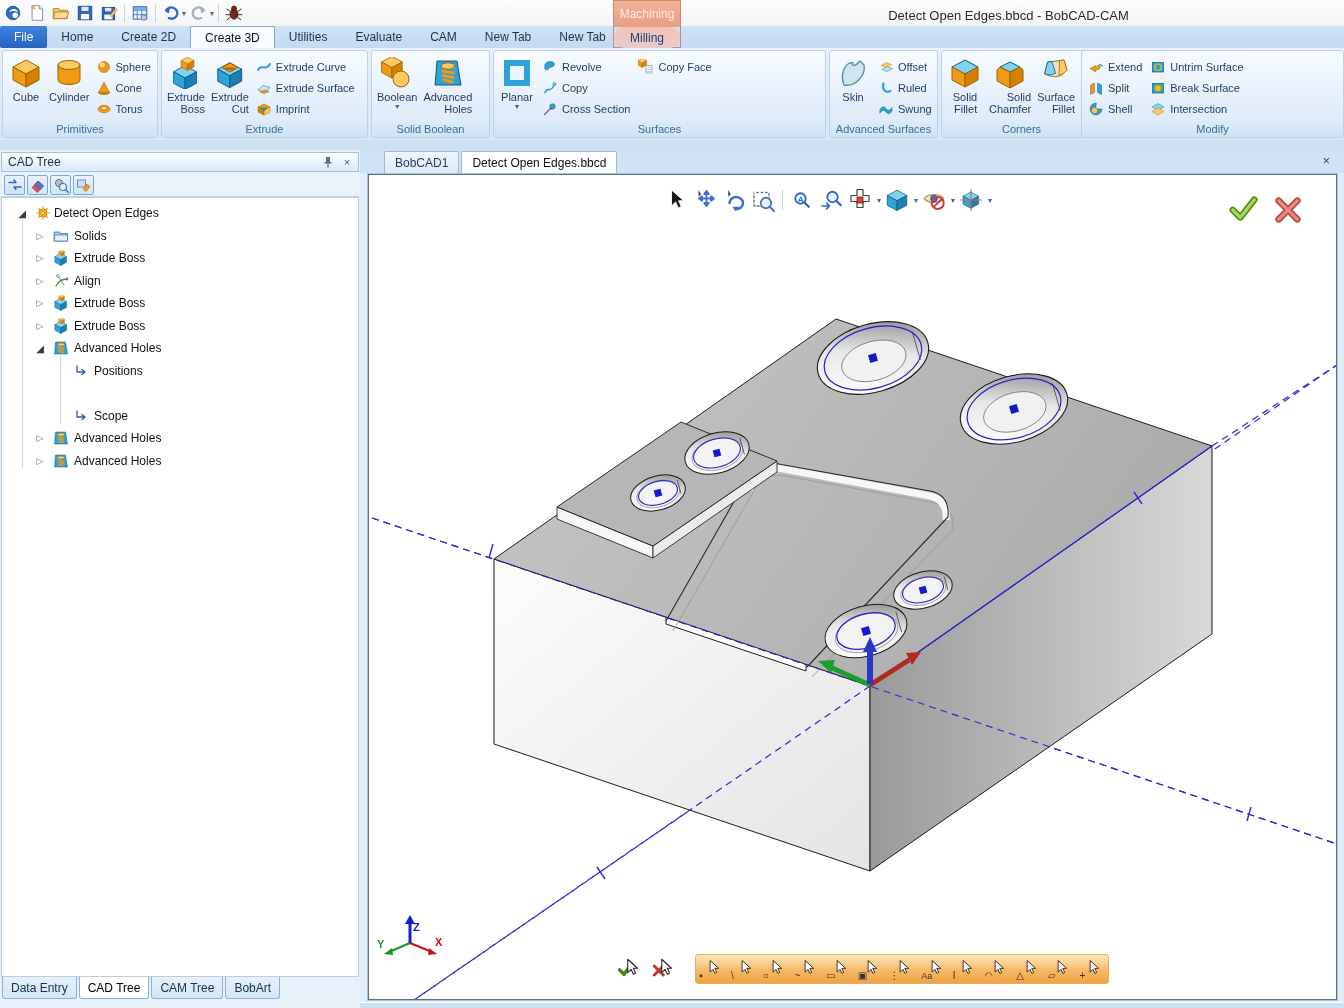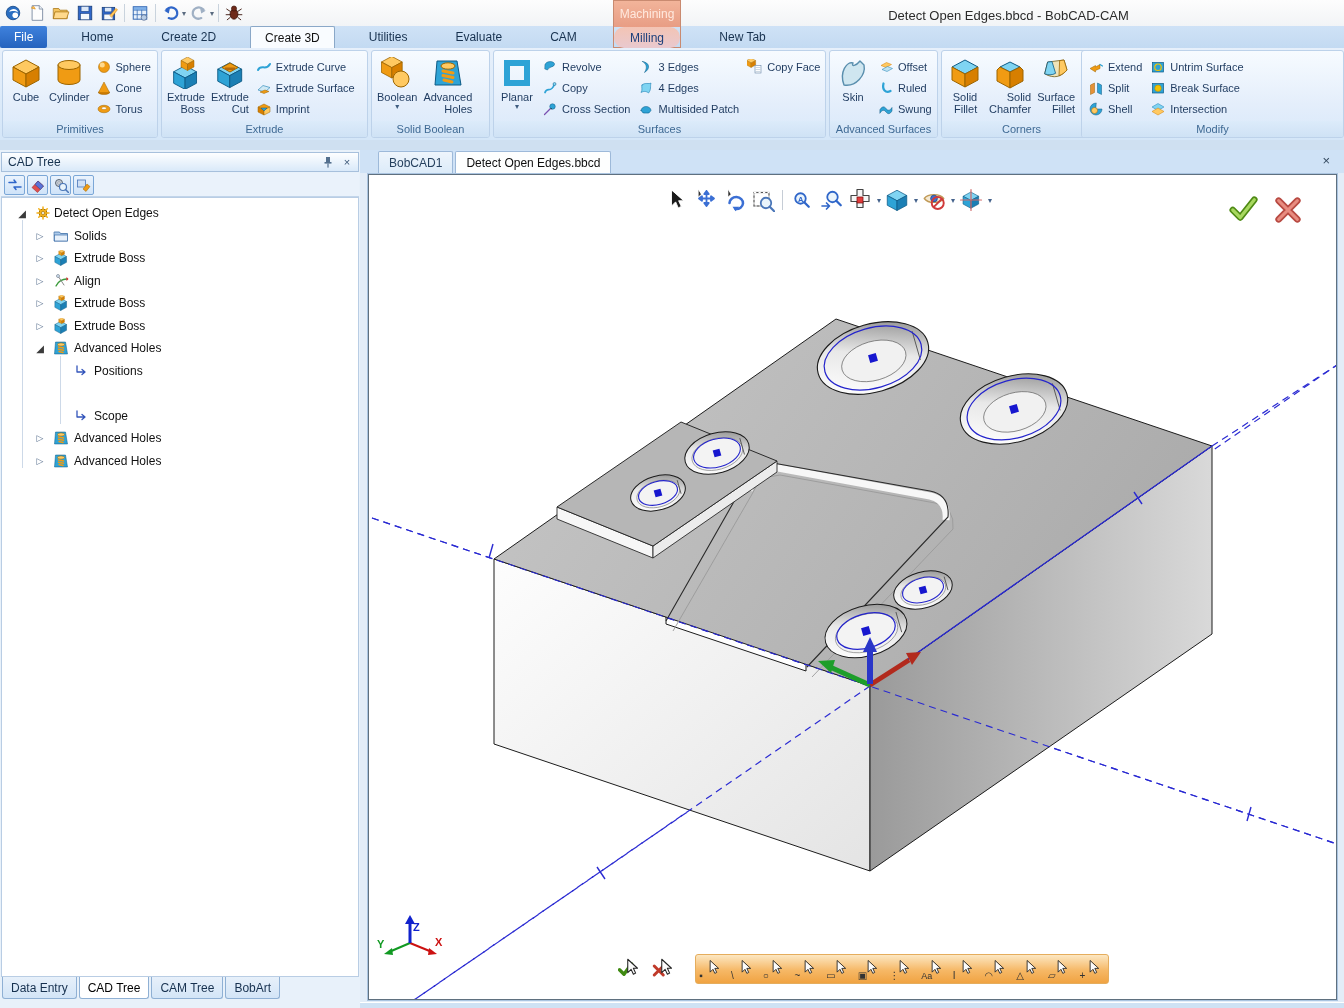--- a/index.html
+++ b/index.html
@@ -11,21 +11,21 @@
   #qat{position:absolute;left:2px;top:1px;height:24px;display:flex;align-items:center;gap:2px;}
   .qbtn{width:22px;height:22px;display:flex;align-items:center;justify-content:center;border-radius:2px;}
   .qsep{width:1px;height:18px;background:#c9d3dd;margin:0 2px;}
   .qcar{font-size:8px;color:#5a6b80;margin-left:-2px;}
   #app-title{position:absolute;left:681px;top:0;width:655px;height:30px;display:flex;align-items:center;justify-content:center;font-size:13px;color:#2b2b2b;}
   
   #ctxgrp{position:absolute;left:613px;top:0;width:68px;height:48px;border:1px solid #c98a70;z-index:5;}
   #ctxtop{height:26px;background:linear-gradient(#f2b49a,#e89d84);color:#ffe9de;font-size:12px;display:flex;align-items:center;justify-content:center;}
   #ctxbot{height:21px;background:linear-gradient(#f3c4b4,#e9c9cf);color:#1c3f7a;font-size:12px;display:flex;align-items:center;justify-content:center;border-radius:10px;}
   
-  #tabrow{position:absolute;left:0;top:26px;width:1344px;height:22px;background:linear-gradient(#cfe2f6,#c3daf2);display:flex;align-items:flex-end;gap:20px;}
+  #tabrow{position:absolute;left:0;top:26px;width:1344px;height:22px;background:linear-gradient(#cfe2f6,#c3daf2);display:flex;align-items:flex-end;}
   .rtab{height:22px;display:flex;align-items:center;justify-content:center;font-size:12px;color:#17314f;padding:0 14px;cursor:default;}
   .rtab.file{background:linear-gradient(#3f82dd,#2563be);color:#fff;border-radius:2px;height:22px;}
   .rtab.active{background:#f9fcff;border:1px solid #8aa8c8;border-bottom:none;border-radius:2px 2px 0 0;color:#111;}
   
   #ribbon{position:absolute;left:0;top:48px;width:1344px;height:92px;background:linear-gradient(#e7f0fb,#d4e6f8);overflow:hidden;}
   .grp{position:absolute;top:2px;height:88px;border:1px solid #bdd2ea;border-radius:3px;
        background:linear-gradient(#f7fbff,#e4eefb 62%,#d9e9fa);overflow:hidden;}
   .grp-label{position:absolute;left:0;right:0;bottom:0;height:16px;font-size:11px;color:#3f6a94;display:flex;align-items:center;justify-content:center;background:linear-gradient(#dcebfa,#cfe2f5);}
   .grp-body{position:absolute;left:2px;top:2px;right:2px;bottom:17px;display:flex;align-items:stretch;}
   .lgbtn{display:flex;flex-direction:column;align-items:center;justify-content:flex-start;padding:2px 3px 0 3px;min-width:42px;}
@@ -51,21 +51,21 @@
   .tico{position:absolute;width:18px;height:18px;display:flex;align-items:center;justify-content:center;}
   .tlbl{position:absolute;white-space:nowrap;z-index:2;}
   .tsel{position:absolute;top:0;height:21px;border:1px dashed #cfa14b;border-radius:2px;background:linear-gradient(#fdeccb,#f9d28e);}
   .vline{position:absolute;width:1px;background:#cdd9e8;}
   
   #lp-tabs{position:absolute;left:0px;top:827px;height:26px;width:360px;display:flex;align-items:flex-start;gap:2px;padding-left:2px;background:#e8f1fa;}
   .ptab{height:22px;border:1px solid #8fb0d4;border-top:none;border-radius:0 0 3px 3px;background:linear-gradient(#e7f0fa,#d3e5f7);font-size:12px;color:#17314f;display:flex;align-items:center;padding:0 8px;}
   .ptab.active{background:#fff;color:#000;}
   
   #rightarea{position:absolute;left:360px;top:150px;width:984px;height:858px;background:#e3edf8;}
-  #doctabs{position:absolute;left:0;top:0;width:984px;height:23px;background:#cfe2f6;display:flex;align-items:flex-end;gap:2px;padding-left:18px;}
+  #doctabs{position:absolute;left:0;top:0;width:984px;height:23px;background:#cfe2f6;display:flex;align-items:flex-end;gap:2px;padding-left:24px;}
   .dtab{height:22px;border:1px solid #9db9d9;border-bottom:none;border-radius:2px 2px 0 0;background:linear-gradient(#eef5fc,#dcebf9);font-size:12px;color:#26415f;display:flex;align-items:center;padding:0 10px;}
   .dtab.active{background:#fdfefe;color:#0e0e0e;}
   #dt-close{position:absolute;right:14px;top:4px;font-size:13px;color:#33485e;line-height:14px;}
   #canvas{position:absolute;left:8px;top:24px;width:969px;height:826px;background:#fff;border:1px solid #5f707f;outline:1px solid #aac4e0;}
   #botstrip{position:absolute;left:0;top:852px;width:984px;height:6px;background:#cfe2f4;border-top:1px solid #fff;}
   #scene{position:absolute;left:0;top:0;}
   
   #vtools{position:absolute;left:294px;top:12px;display:flex;align-items:center;gap:3px;}
   .vbtn{height:26px;display:flex;align-items:center;justify-content:center;padding:0 1px;}
   .vsep{width:1px;height:20px;background:#c6cdd6;margin:0 3px;}
@@ -357,46 +357,20 @@
           </div>
           <div class="smbtn">
             <span style="display: flex;">
               <svg width="16" height="16" viewBox="0 0 32 32">
                 <path d="M5,27 L17,15" fill="none" stroke="#7a4fb0" stroke-width="2.5" stroke-linecap="round" stroke-linejoin="round"></path>
                 <circle cx="21" cy="11" r="5.5" fill="#2ea3d6" stroke="#0d5a85" stroke-width="1"></circle>
                 <path d="M17,15 l3,-1 -1,3 Z" fill="#333" stroke="none" stroke-width="1.5" stroke-linecap="round" stroke-linejoin="round"></path>
               </svg>
             </span>
             <span class="lbl">Cross Section</span>
-          </div>
-        </div>
-        <div class="smcol">
-          <div class="smbtn">
-            <span style="display: flex;">
-              <svg width="16" height="16" viewBox="0 0 32 32">
-                <path d="M9,5 C23,7 26,19 13,27 C20,16 16,9 9,5 Z" fill="#2ea3d6" stroke="#0d5a85" stroke-width="1" stroke-linecap="round" stroke-linejoin="round"></path>
-              </svg>
-            </span>
-            <span class="lbl">3 Edges</span>
-          </div>
-          <div class="smbtn">
-            <span style="display: flex;">
-              <svg width="16" height="16" viewBox="0 0 32 32">
-                <path d="M8,10 C14,4 22,9 26,6 C24,13 27,19 21,26 C15,21 10,23 6,25 C10,19 6,14 8,10 Z" fill="#7fd4f2" stroke="#1b7fb4" stroke-width="1.2" stroke-linecap="round" stroke-linejoin="round"></path>
-              </svg>
-            </span>
-            <span class="lbl">4 Edges</span>
-          </div>
-          <div class="smbtn">
-            <span style="display: flex;">
-              <svg width="16" height="16" viewBox="0 0 32 32">
-                <path d="M6,19 a10,8 0 0 1 20,0 q-3,7 -10,5 q-7,2 -10,-5 Z" fill="#2ea3d6" stroke="#0d5a85" stroke-width="1" stroke-linecap="round" stroke-linejoin="round"></path>
-              </svg>
-            </span>
-            <span class="lbl">Multisided Patch</span>
           </div>
         </div>
         <div class="smcol">
           <div class="smbtn">
             <span style="display: flex;">
               <svg width="16" height="16" viewBox="0 0 32 32">
                 <g transform="translate(-3,-4) scale(0.7)">
                   <polygon points="16,3 29,10 16,17 3,10" fill="#ffc961" stroke="#9c6500" stroke-width="1" stroke-linejoin="round"></polygon>
                   <polygon points="3,10 16,17 16,30 3,23" fill="#f09b13" stroke="#9c6500" stroke-width="1" stroke-linejoin="round"></polygon>
                   <polygon points="29,10 16,17 16,30 29,23" fill="#d77f00" stroke="#9c6500" stroke-width="1" stroke-linejoin="round"></polygon>

